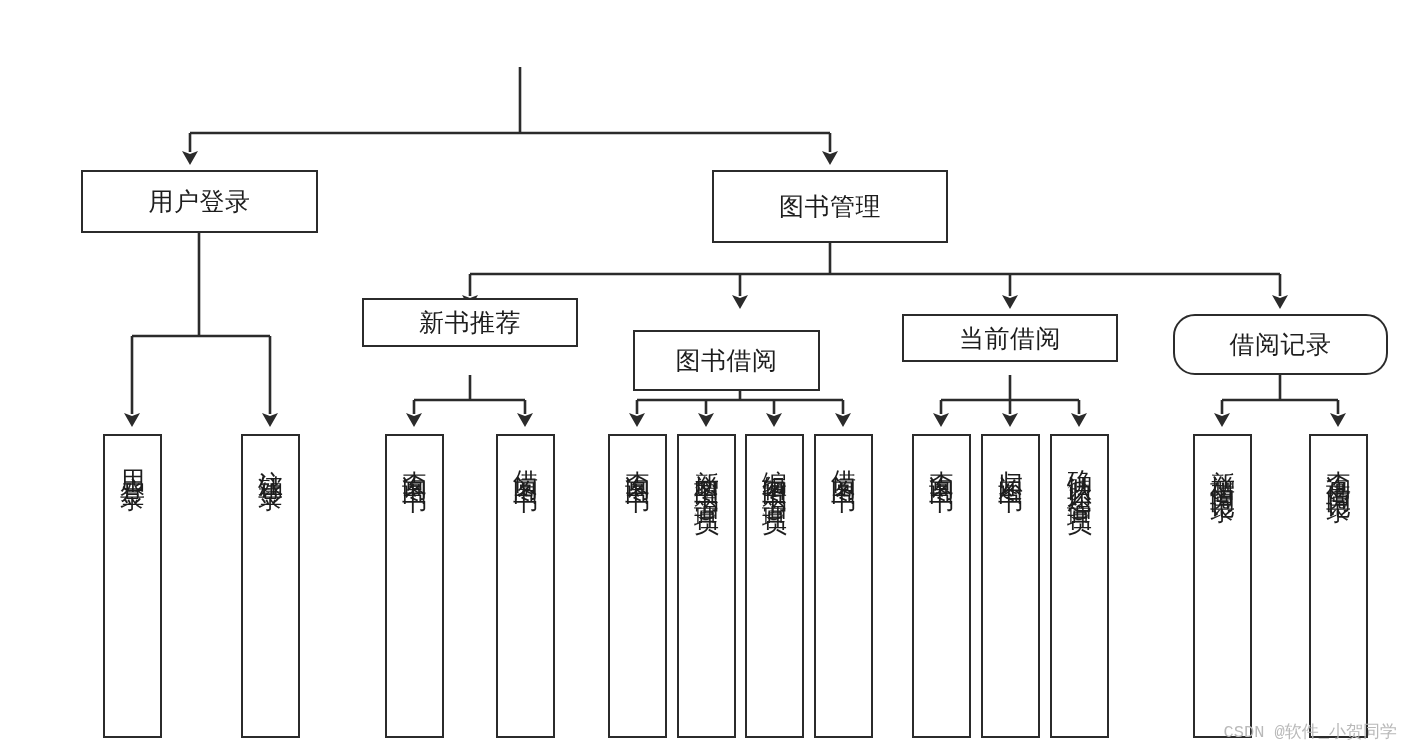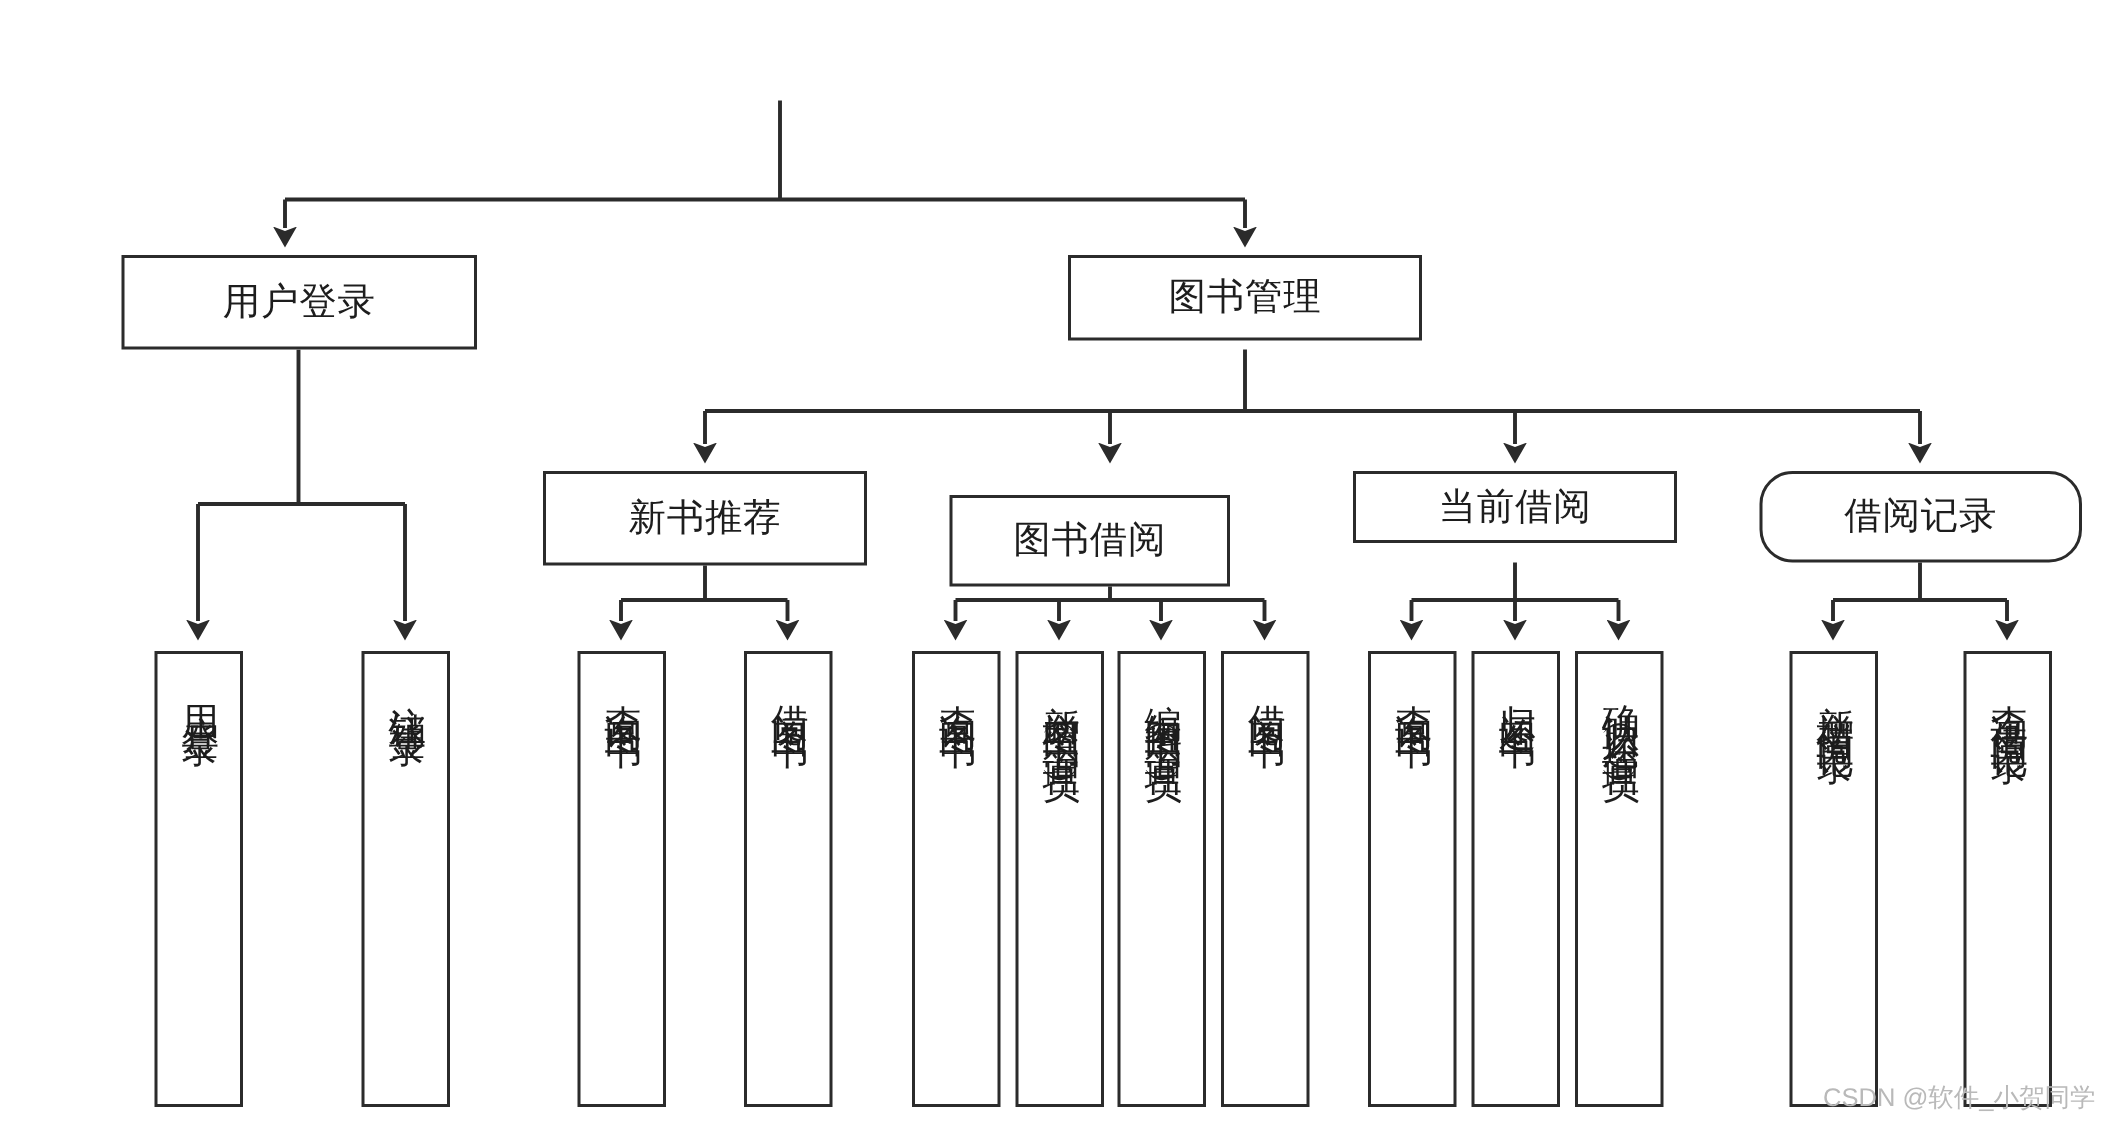--- a/index.html
+++ b/index.html
@@ -73,20 +73,21 @@
     fill: #2b2b2b;
   }
   #watermark {
     position: absolute;
     right: 8px;
     bottom: 4px;
     font-size: 17px;
     color: #b9b9b9;
     white-space: nowrap;
     user-select: none;
+    font-family: Liberation Mono, monospace;
   }
 </style>
 </head>
 <body>
 
 <div id="diagram-root">
 
   <svg class="connectors" viewBox="0 0 1405 747">
     <defs>
       <marker id="arrow" markerWidth="14" markerHeight="16" refX="1" refY="8" orient="auto" markerUnits="userSpaceOnUse">
@@ -133,25 +134,25 @@
     <path class="conn-line" d="M1222,400 L1338,400"></path>
     <path class="conn-line" d="M1222,400 L1222,414" marker-end="url(#arrow)"></path>
     <path class="conn-line" d="M1338,400 L1338,414" marker-end="url(#arrow)"></path>
   </svg>
 
 
   <div class="node horiz" style="left:81px; top:170px; width:237px; height:63px;">
     <span class="node-label">用户登录</span>
   </div>
 
-  <div class="node horiz" style="left:712px; top:170px; width:236px; height:57px;">
+  <div class="node horiz" style="left:712px; top:170px; width:236px; height:73px;">
     <span class="node-label">图书管理</span>
   </div>
 
-  <div class="node horiz" style="left:362px; top:314px; width:216px; height:63px;">
+  <div class="node horiz" style="left:362px; top:298px; width:216px; height:49px;">
     <span class="node-label">新书推荐</span>
   </div>
 
   <div class="node horiz" style="left:633px; top:330px; width:187px; height:61px;">
     <span class="node-label">图书借阅</span>
   </div>
 
   <div class="node horiz" style="left:902px; top:314px; width:216px; height:48px;">
     <span class="node-label">当前借阅</span>
   </div>

